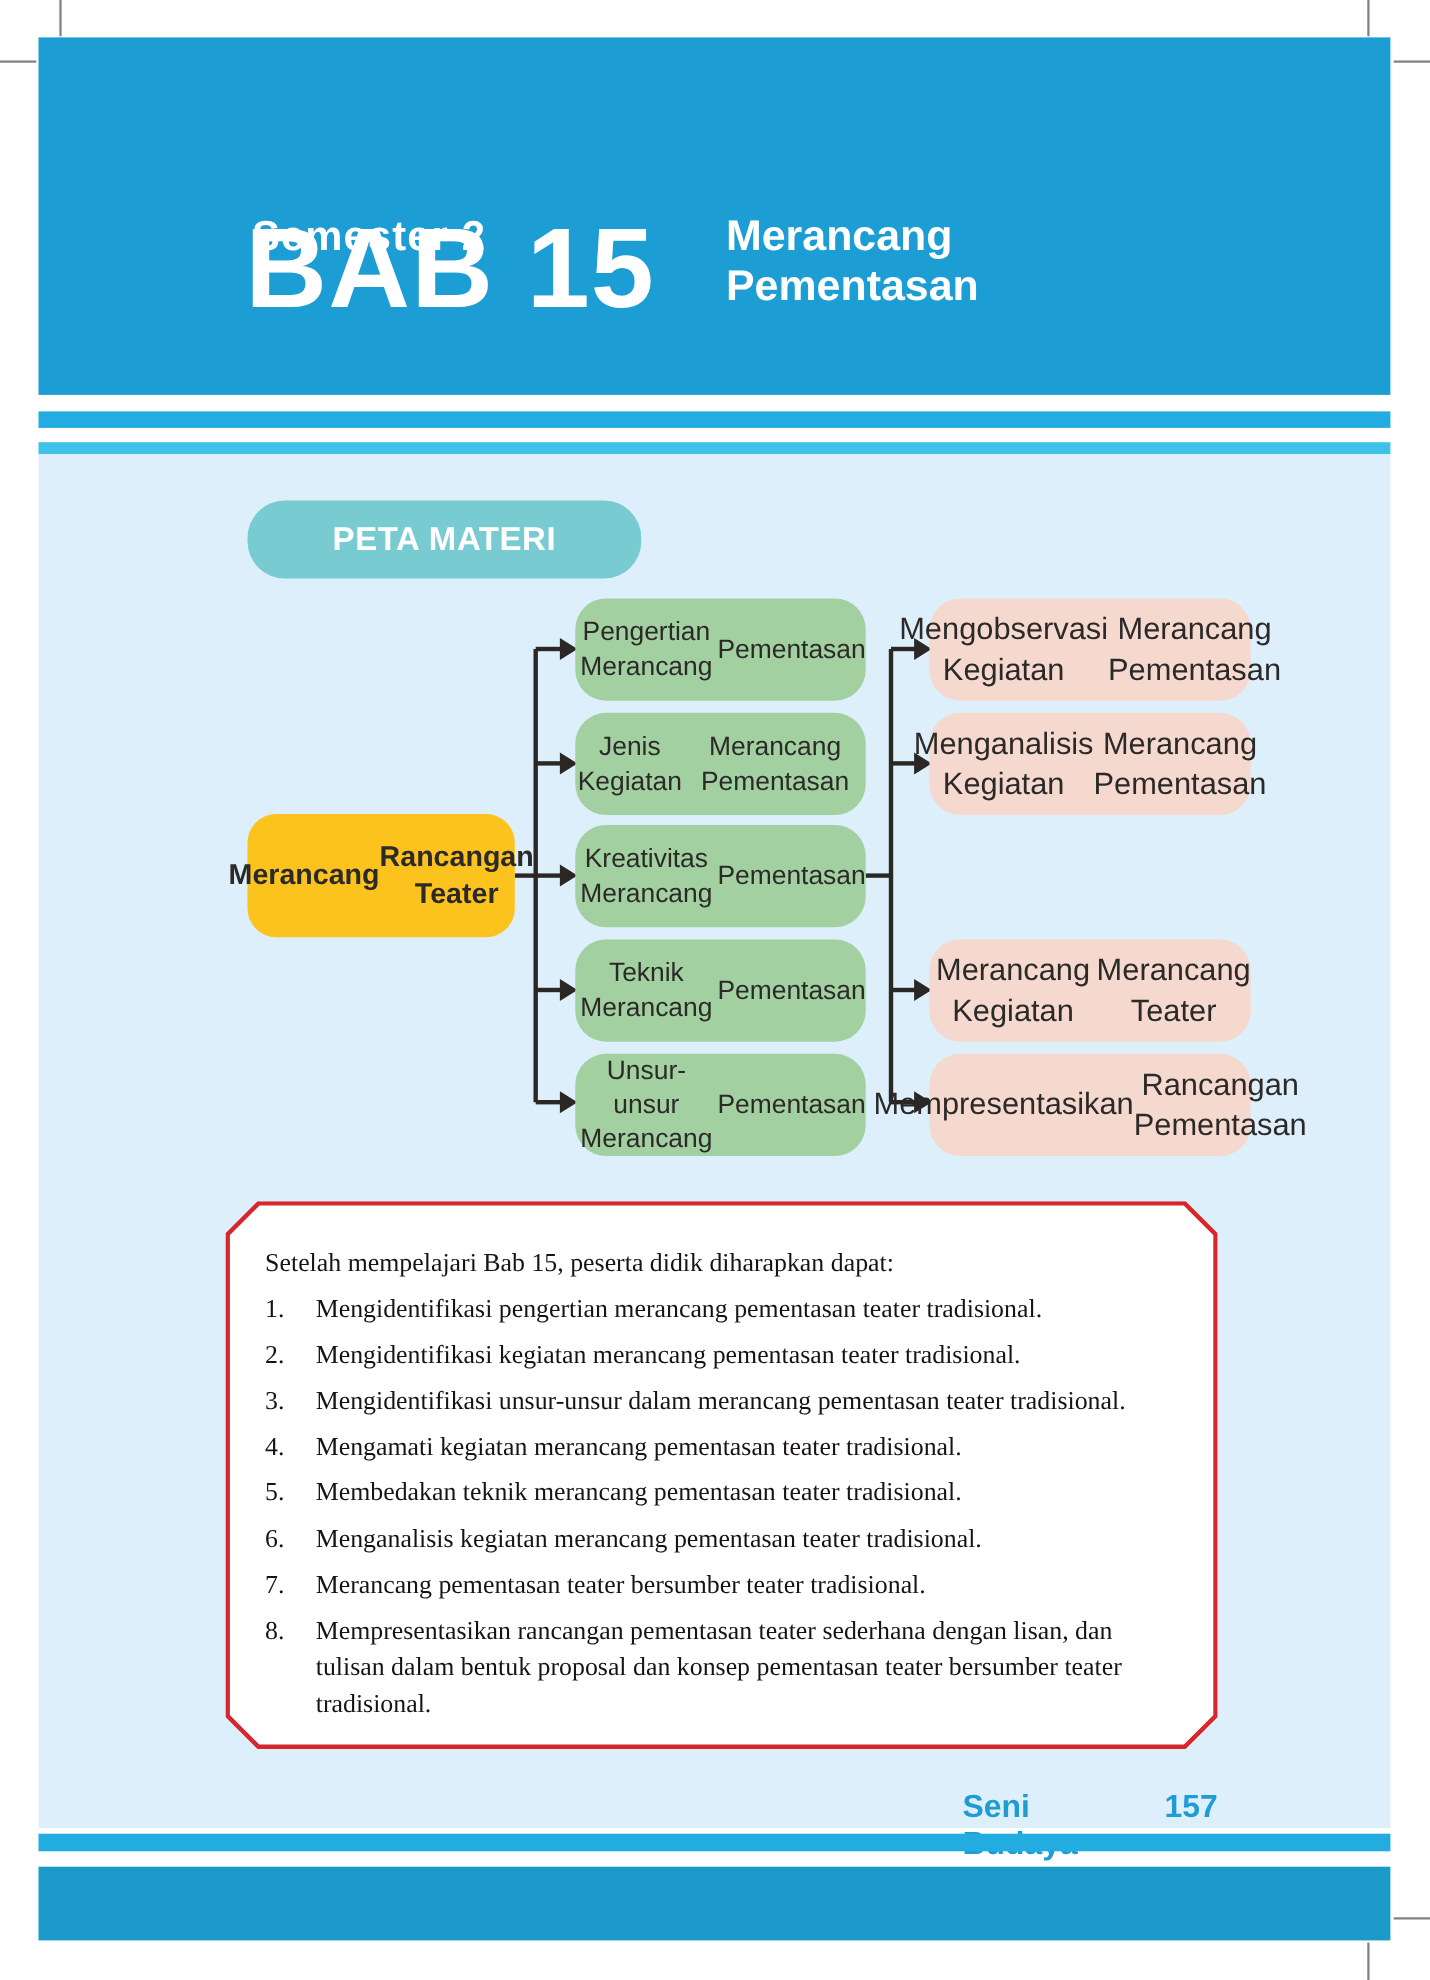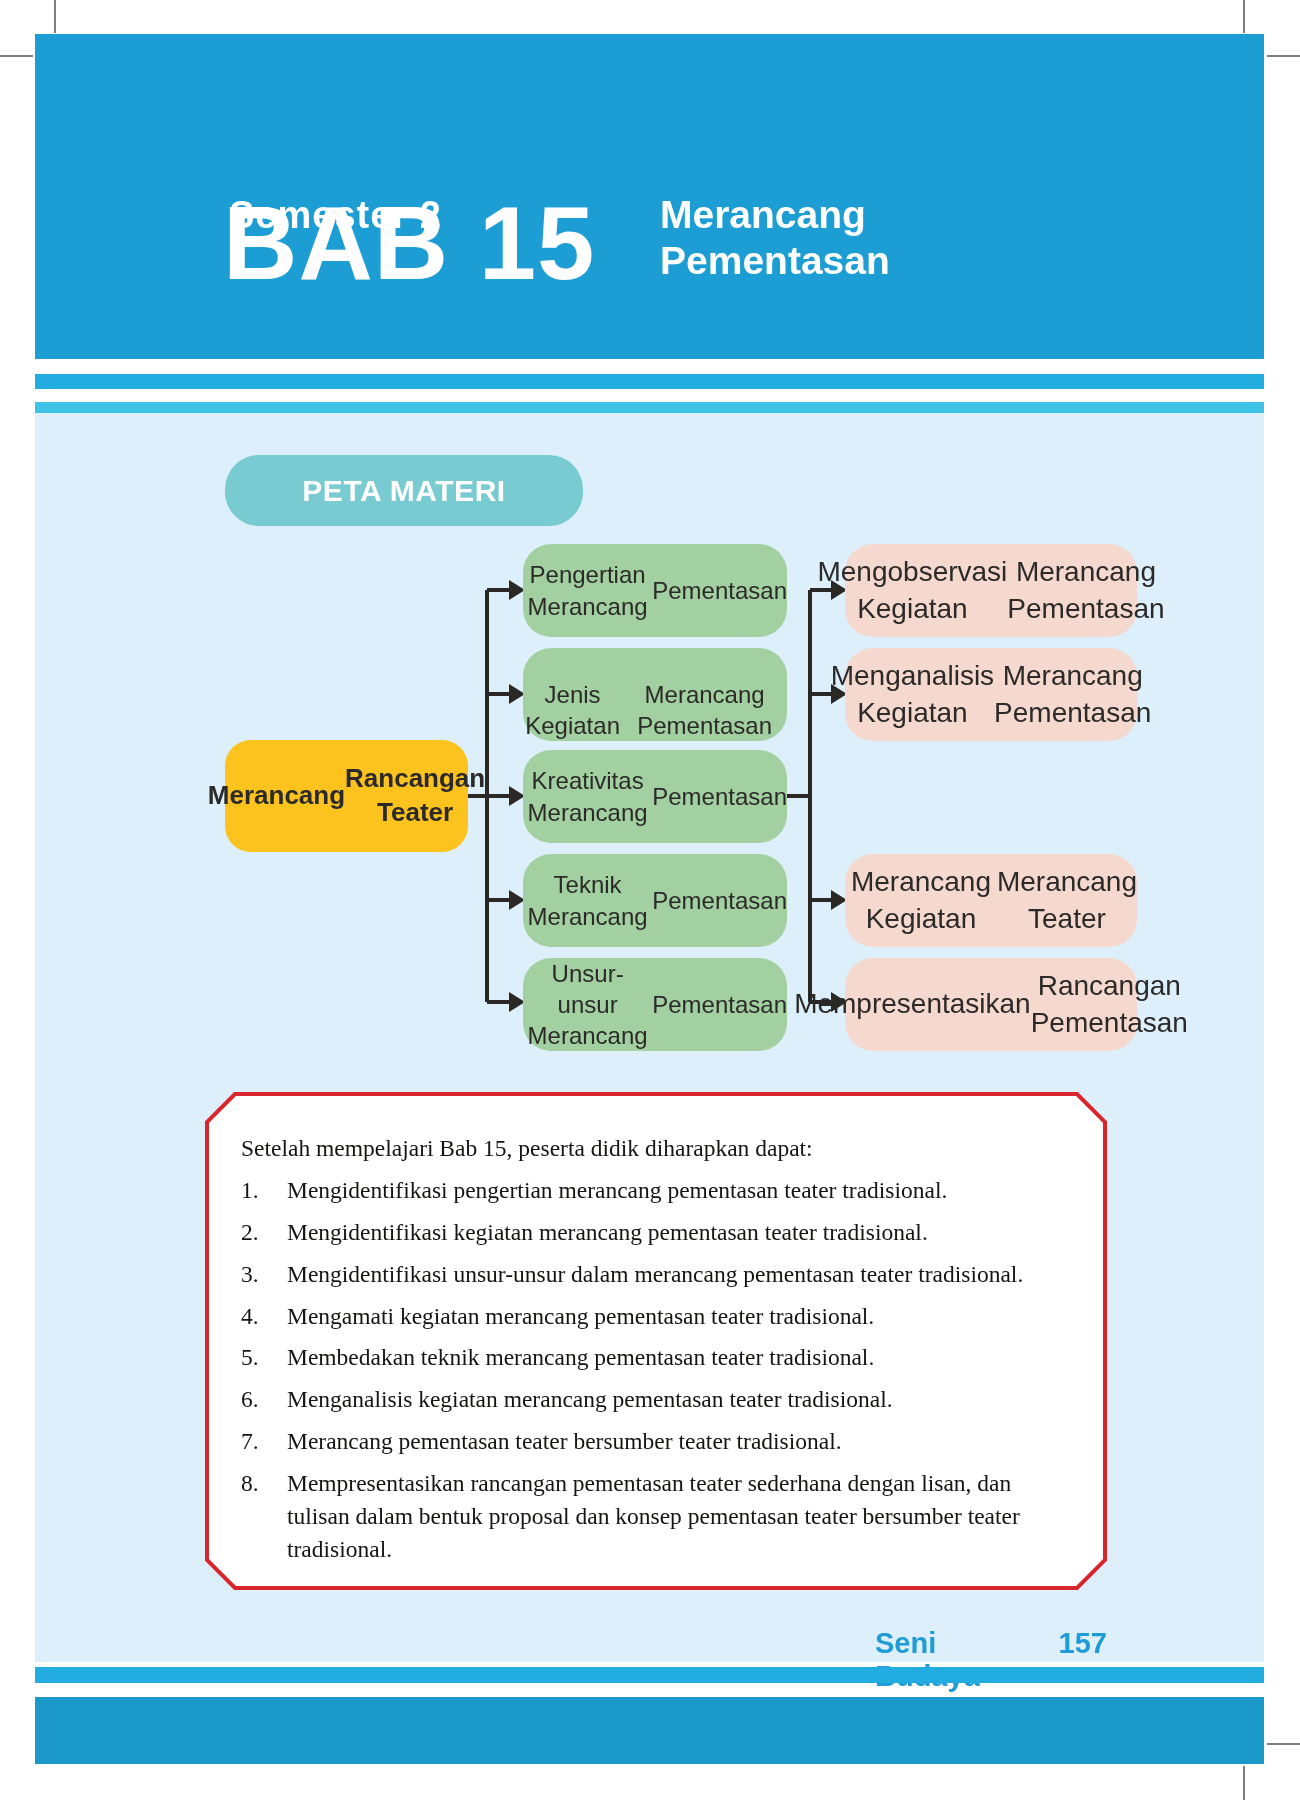--- a/index.html
+++ b/index.html
@@ -41,21 +41,21 @@
     color:#fff;font-weight:bold;font-size:30px;letter-spacing:.5px;
   }
   
   .node{position:absolute;display:flex;flex-direction:row;align-items:center;justify-content:center;
     text-align:center;color:var(--ink);border-radius:28px;line-height:1.3;}
   .node span{display:block;}
   .root-node{left:225px;top:740px;width:243px;height:112px;background:var(--yellow);
     font-weight:bold;font-size:26px;border-radius:26px;}
   .gbox{left:523px;width:264px;height:93px;background:var(--green);font-size:24px;}
   .pbox{left:845px;width:292px;height:93px;background:var(--pink);font-size:28px;}
-  .g0{top:544px;} .g1{top:648px;align-items:flex-end;} .g2{top:750px;} .g3{top:854px;} .g4{top:958px;}
+  .g0{top:544px;} .g1{top:648px;} .g2{top:750px;} .g3{top:854px;} .g4{top:958px;}
   .p0{top:544px;} .p1{top:648px;} .p2{top:854px;} .p3{top:958px;}
   .connectors{position:absolute;left:0;top:0;width:1300px;height:1800px;pointer-events:none;}
   
   .objectives{position:absolute;left:205px;top:1092px;width:902px;height:498px;}
   .objectives svg{position:absolute;left:0;top:0;}
   .obj-content{
     position:absolute;left:36px;top:30px;right:32px;
     font-family:"Liberation Serif", serif;font-size:23.5px;color:#161412;line-height:1.4;
   }
   .obj-intro{margin:10px 0 8px 0;}

